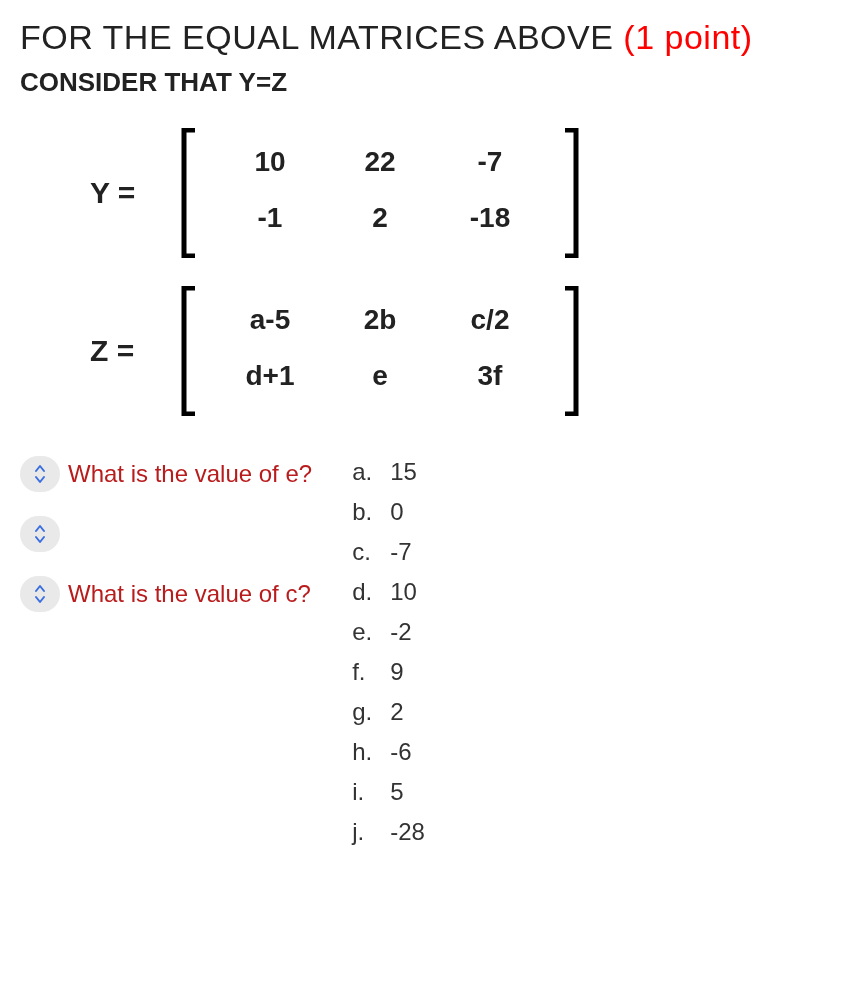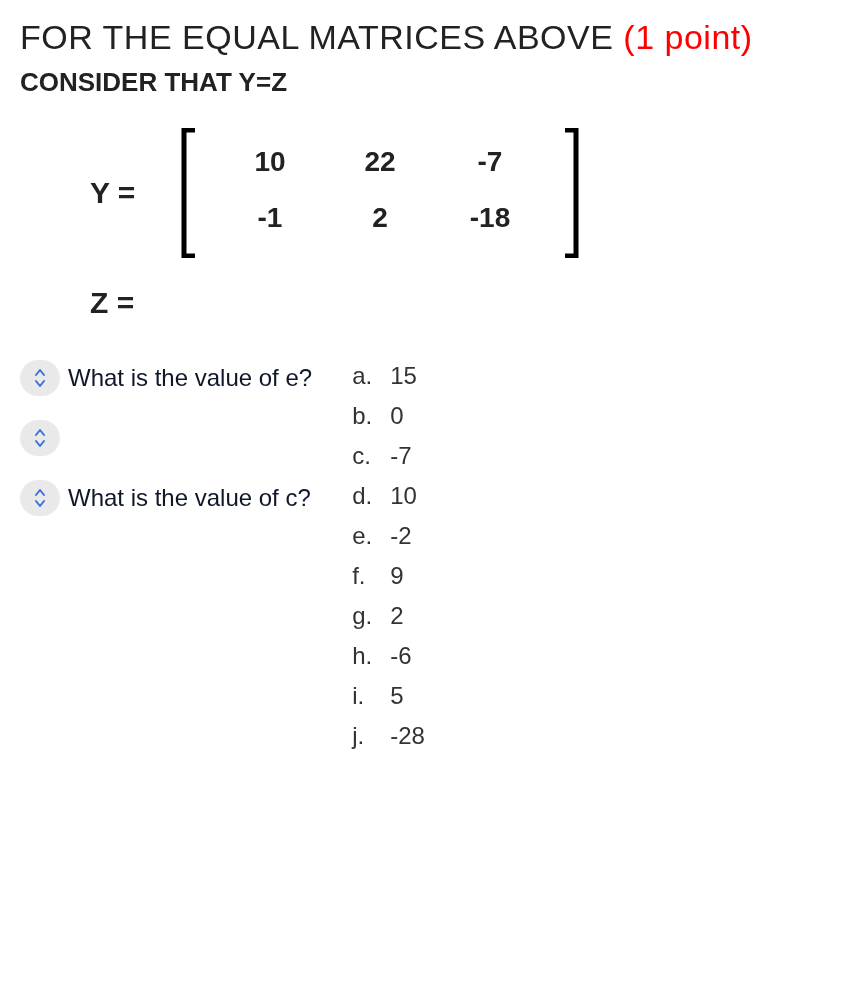--- a/index.html
+++ b/index.html
@@ -81,21 +81,21 @@
     width: 40px;
     height: 36px;
     border-radius: 18px;
     background: #e9e9e9;
     color: #3b6fe0;
     flex-shrink: 0;
   }
   .stepper svg { display:block; }
   .q-text {
     font-size: 24px;
-    color: #0f172a;
+    color: #b91c1c;
   }
   .answers {
     display: flex;
     flex-direction: column;
     gap: 12px;
     font-size: 24px;
     color: #333;
     margin-top: 2px;
   }
   .ans-row { display: flex; gap: 8px; }
@@ -132,20 +132,40 @@
       <span class="bracket">
         <svg width="18" height="130" viewBox="0 0 18 130">
             <path d="M3 2 H14 V128 H3" stroke="#000" stroke-width="5" fill="none"></path>
           </svg>
       </span>
     </div>
   </div>
 
   <div class="matrix-row">
     <div class="matrix-label">Z =</div>
+    <div class="matrix-bracket">
+      <span class="bracket">
+        <svg width="18" height="130" viewBox="0 0 18 130">
+            <path d="M15 2 H4 V128 H15" stroke="#000" stroke-width="5" fill="none"></path>
+          </svg>
+      </span>
+      <div class="matrix-grid">
+        <span>a-5</span>
+        <span>2b</span>
+        <span>c/2</span>
+        <span>d+1</span>
+        <span>e</span>
+        <span>3f</span>
+      </div>
+      <span class="bracket">
+        <svg width="18" height="130" viewBox="0 0 18 130">
+            <path d="M3 2 H14 V128 H3" stroke="#000" stroke-width="5" fill="none"></path>
+          </svg>
+      </span>
+    </div>
   </div>
 
 </div>
 
 <div class="qa-area">
 
   <div class="questions">
 
     <div class="q-item">
       <div class="stepper">

